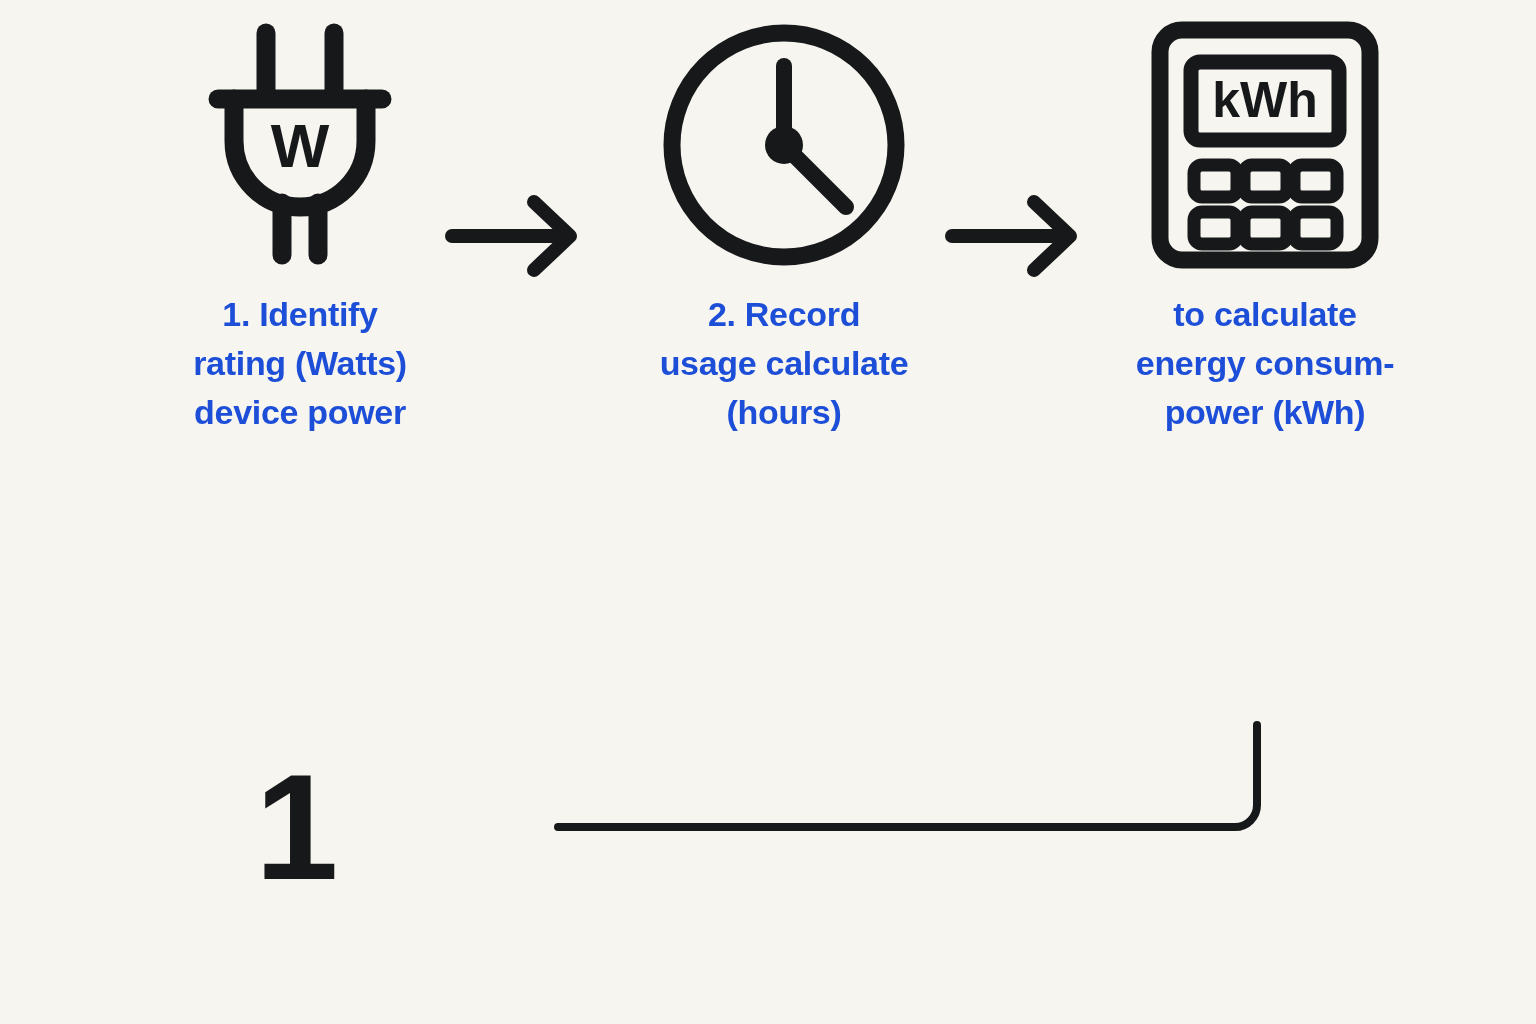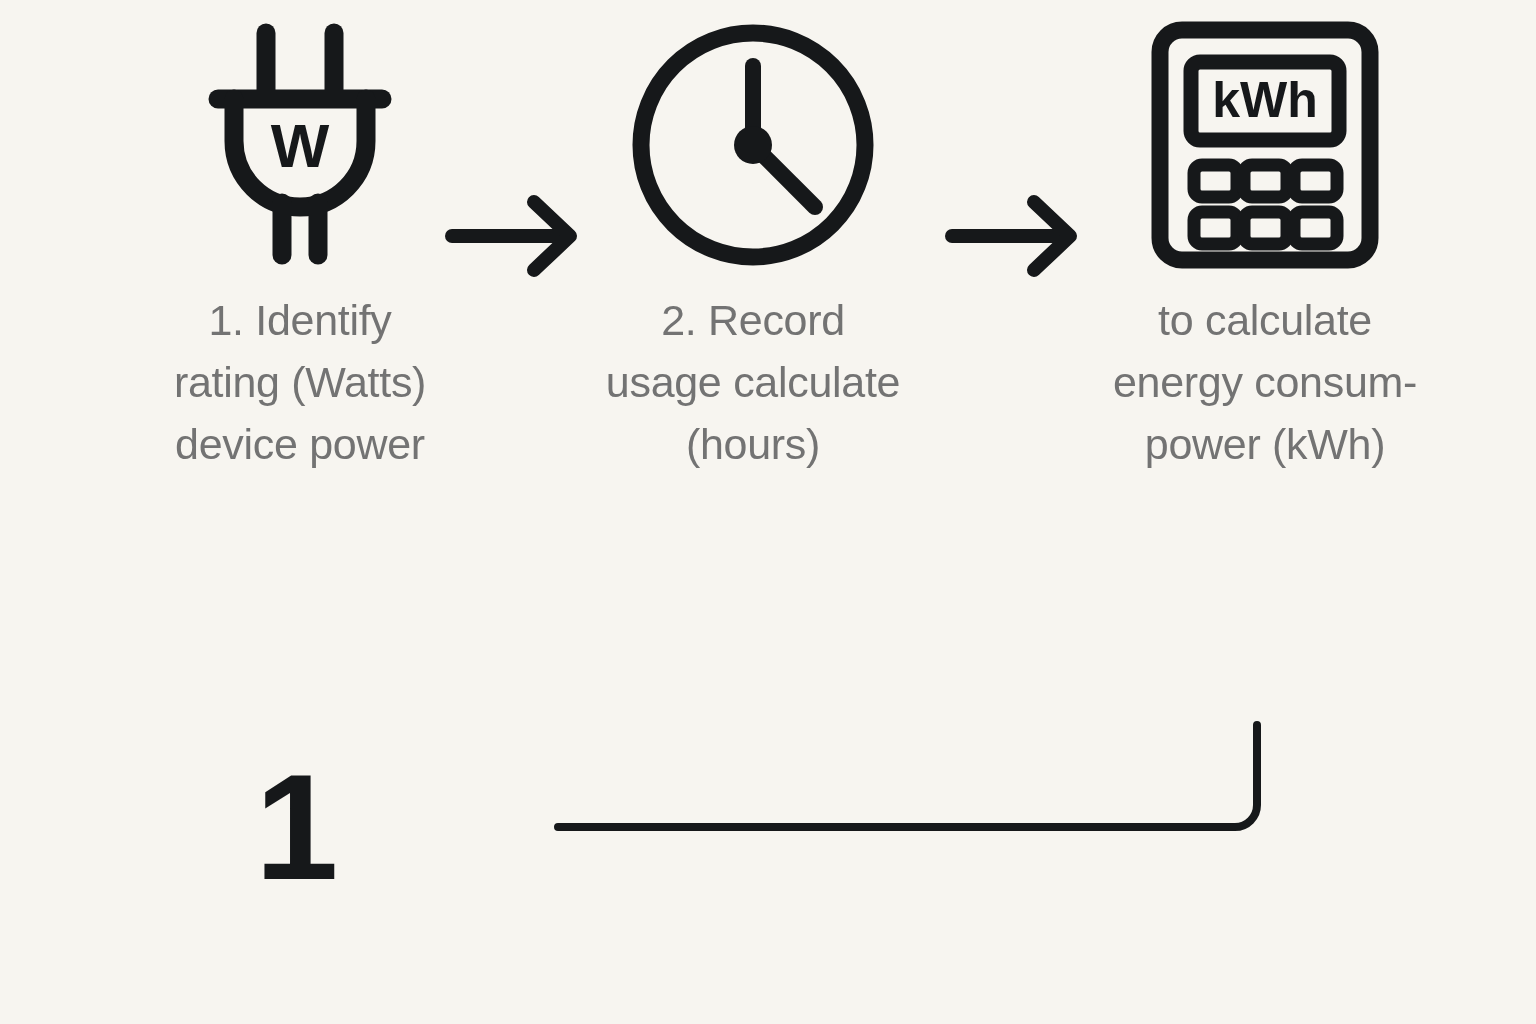--- a/index.html
+++ b/index.html
@@ -26,34 +26,34 @@
     top: 0;
     width: 1536px;
     height: 700px;
   }
   .step {
     position: absolute;
     top: 0;
     text-align: center;
   }
   .step-1 { left: 100px;  width: 400px; }
-  .step-2 { left: 553px;  width: 400px; }
+  .step-2 { left: 584px;  width: 400px; }
   .step-3 { left: 1060px; width: 410px; }
 
   .step-icon {
     height: 290px;
     display: flex;
     align-items: center;
     justify-content: center;
   }
   .step-label {
-    font-size: 43px;
-    font-weight: 400;
+    font-size: 34px;
+    font-weight: 700;
     line-height: 1.44;
-    color: #737373;
+    color: #1d4ed8;
     letter-spacing: -0.3px;
   }
   .step-label .ln { display: block; }
 
   .arrow {
     position: absolute;
     top: 186px;
   }
   .arrow-1 { left: 440px; }
   .arrow-2 { left: 940px; }

